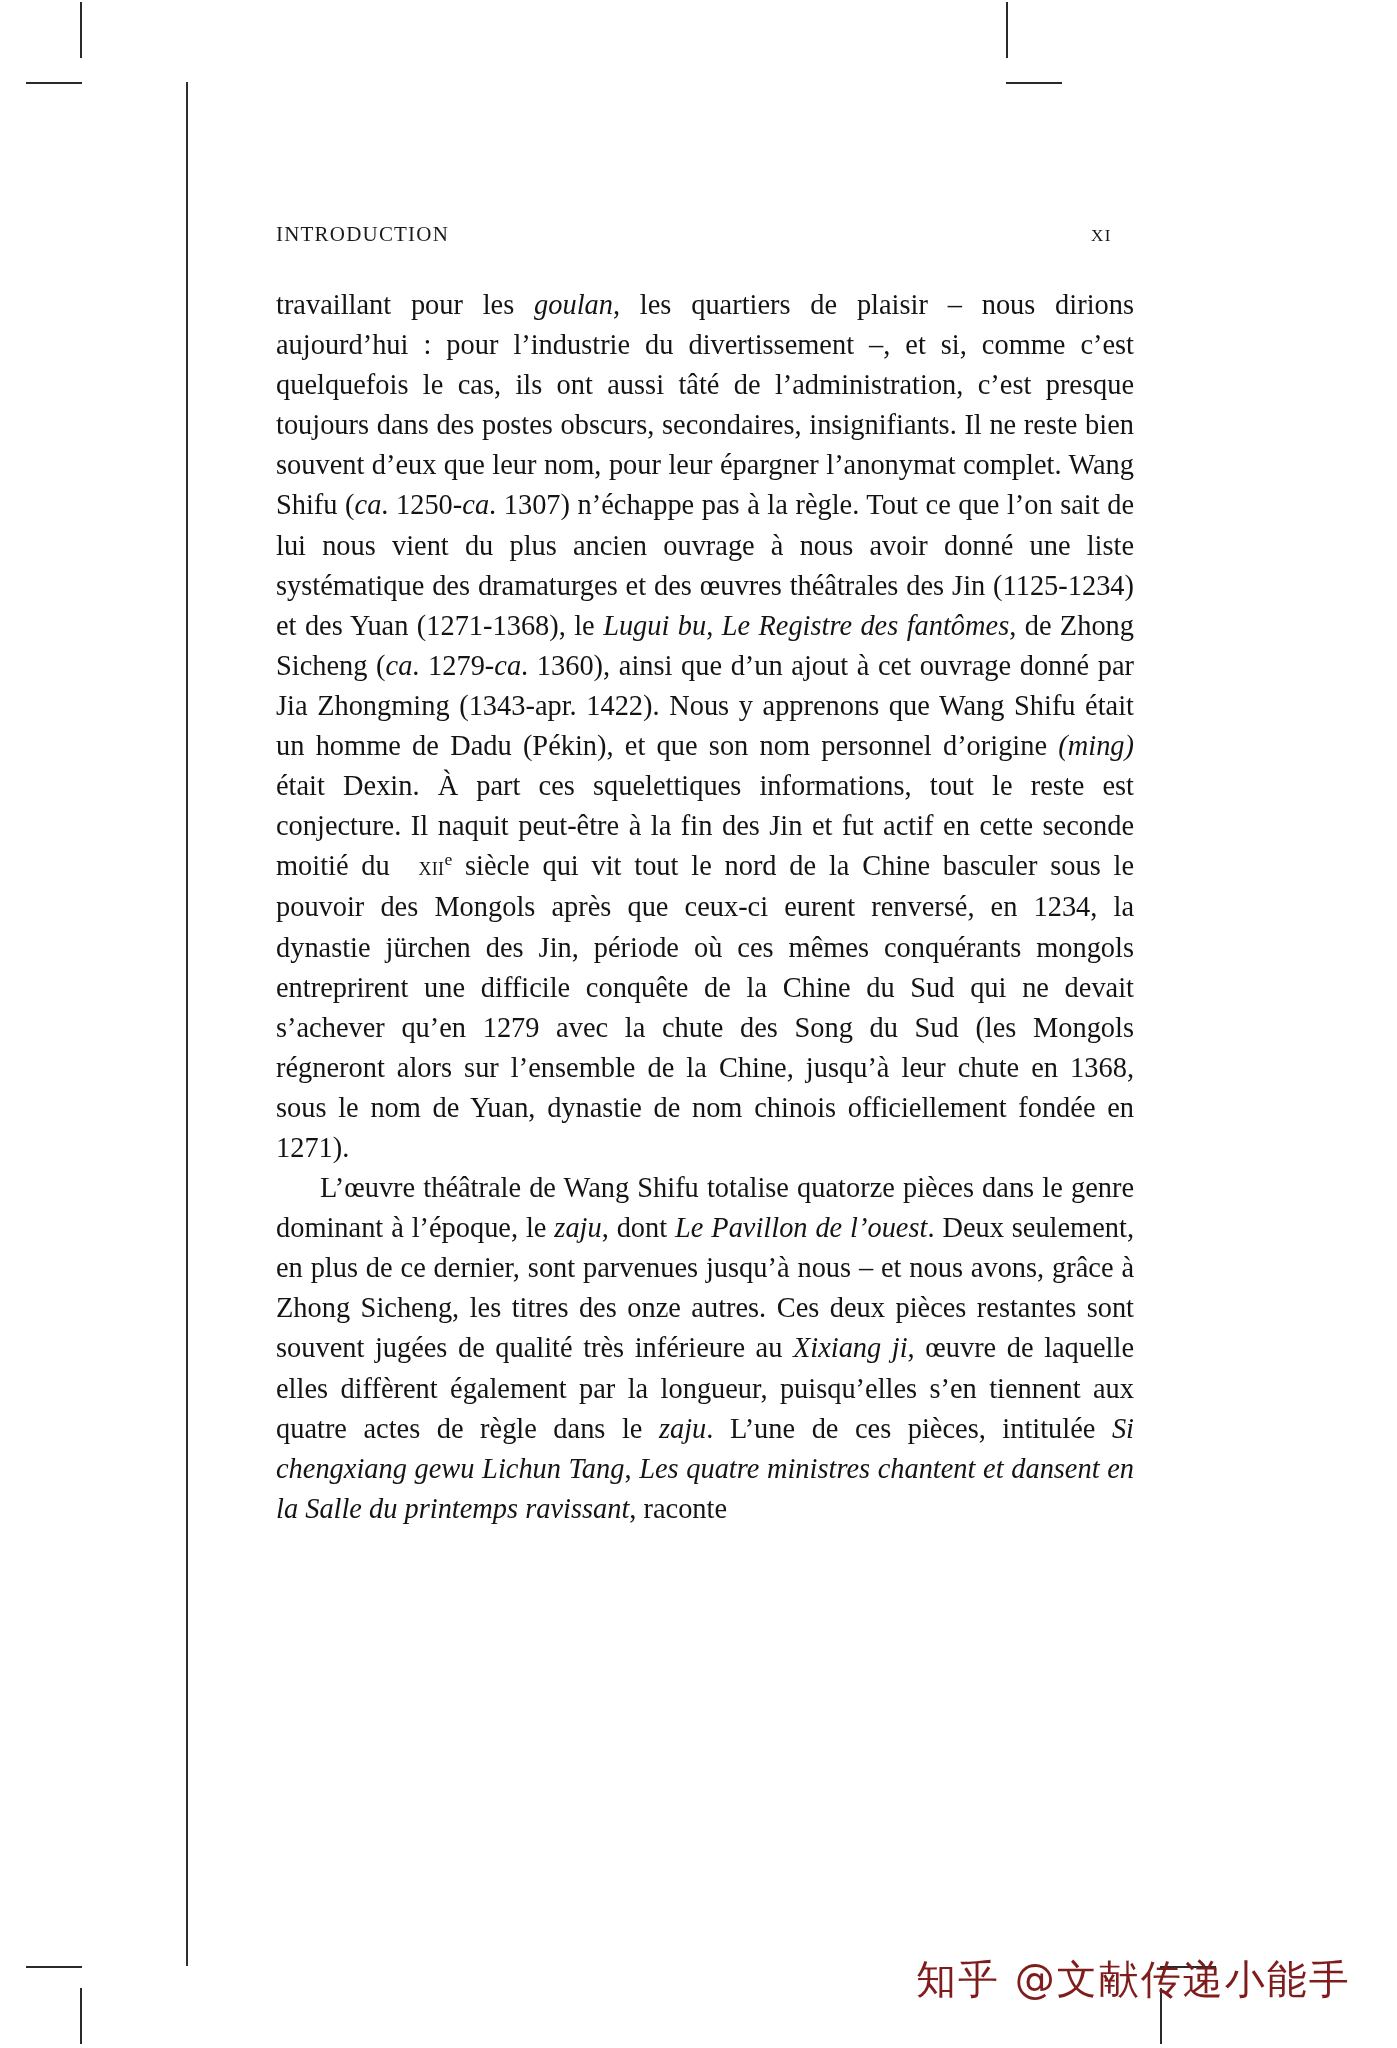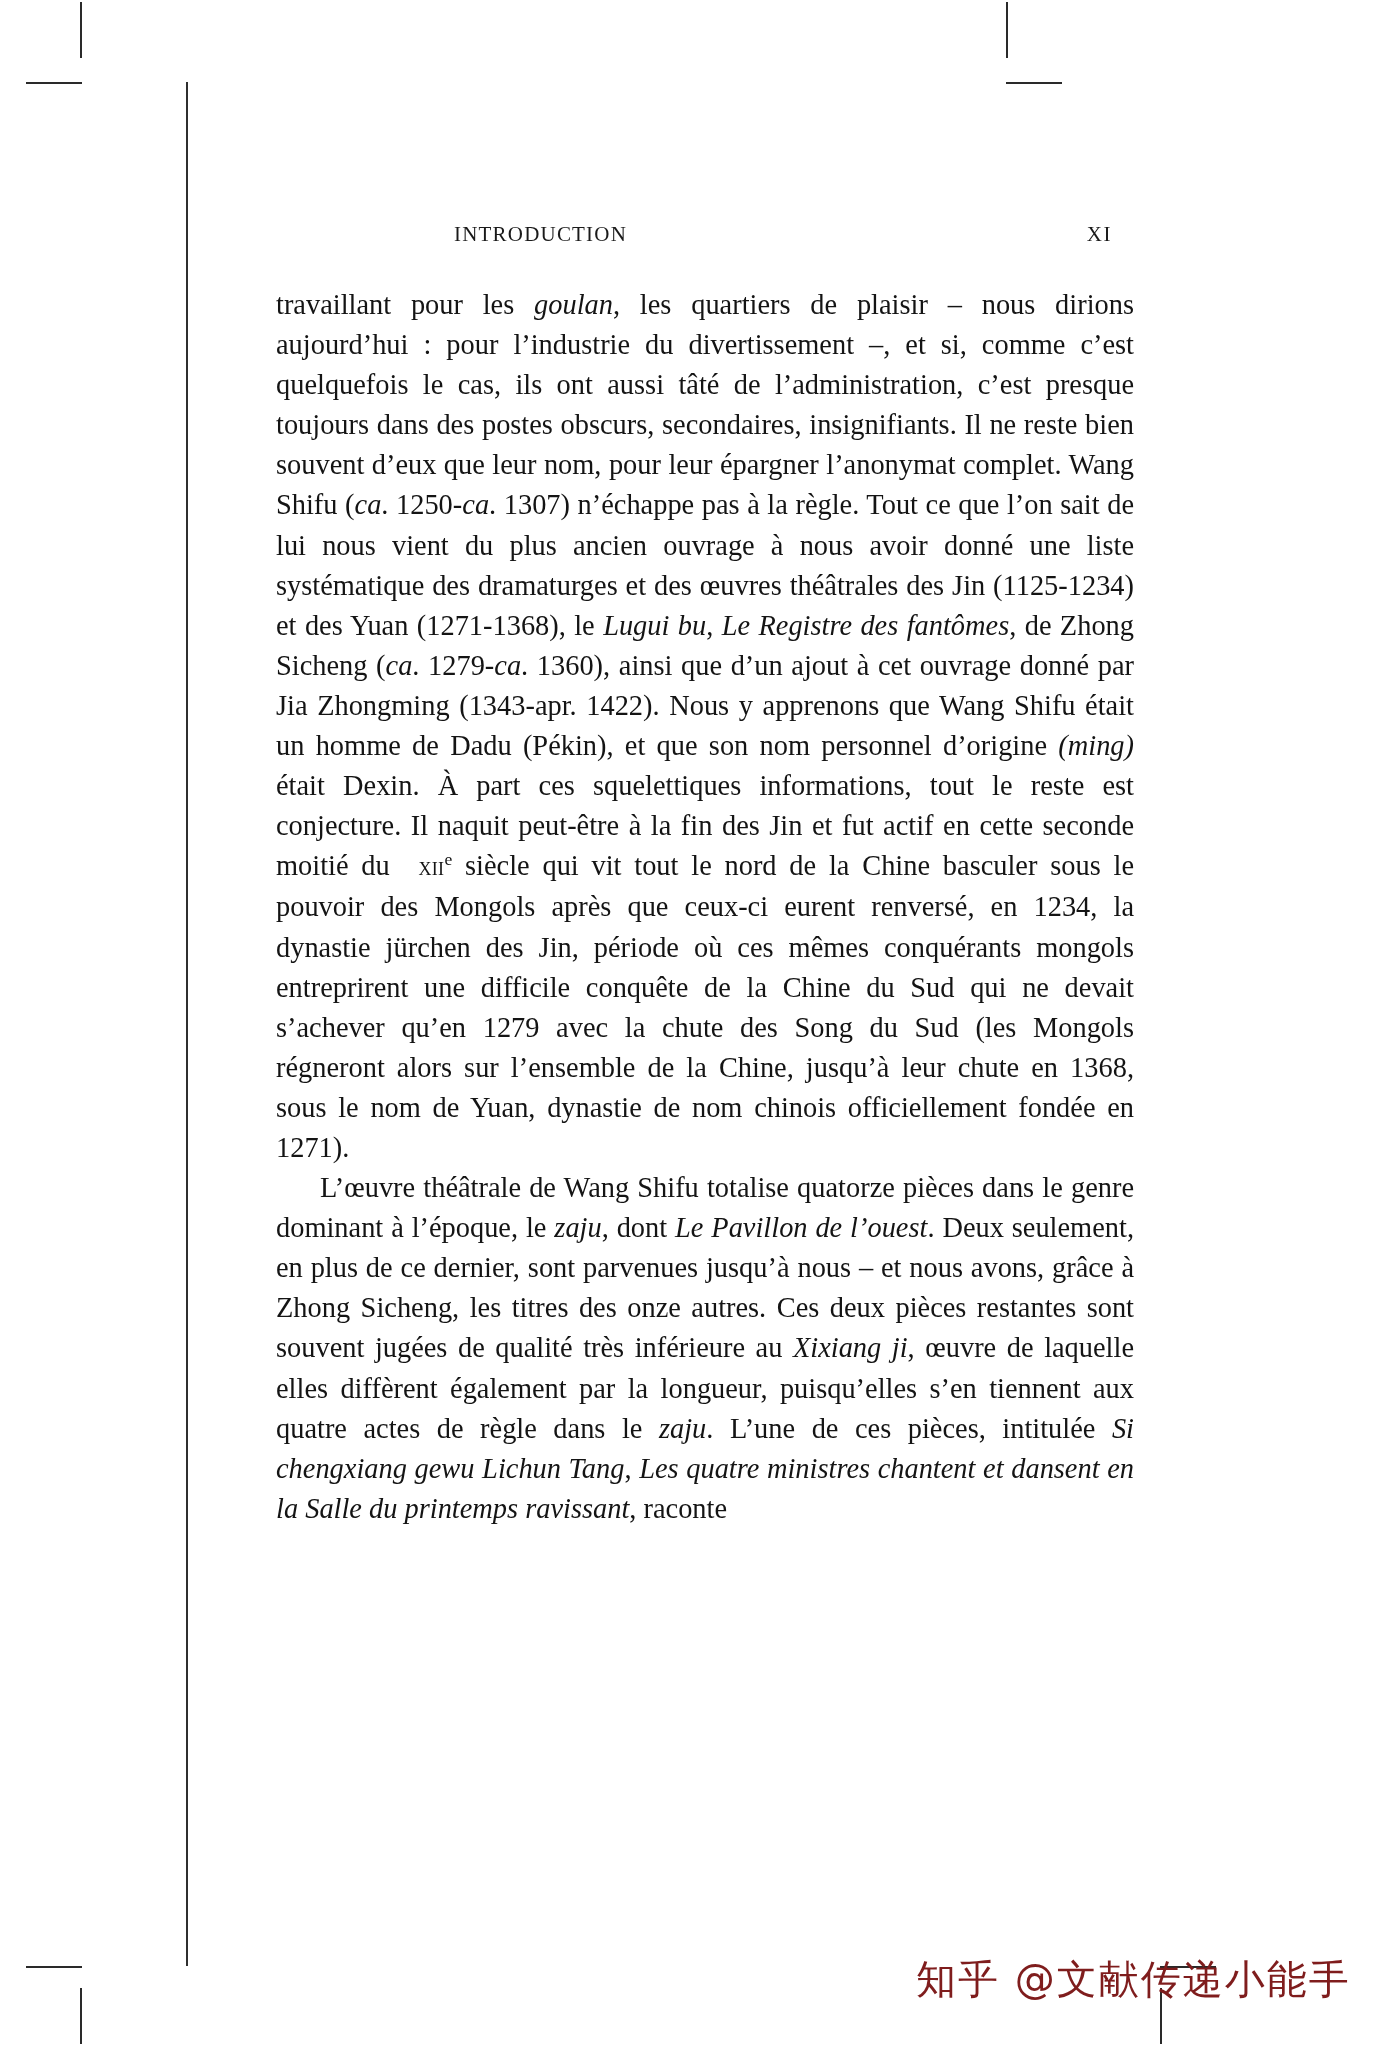--- a/index.html
+++ b/index.html
@@ -54,26 +54,25 @@
     width: 856px;
     display: flex;
     justify-content: space-between;
     align-items: baseline;
   }
   .running-head-title {
     font-family: "Liberation Serif", "DejaVu Serif", serif;
     font-size: 21px;
     letter-spacing: 1.2px;
     color: #1a1a1a;
-    margin-left: 178px;
     text-align: right;
   }
   .running-head-folio {
     font-family: "Liberation Serif", "DejaVu Serif", serif;
-    font-size: 21px;
+    font-size: 17px;
     letter-spacing: 1.5px;
     color: #1a1a1a;
     margin-right: 20px;
   }
 
   
   .text-block {
     position: absolute;
     left: 276px;
     top: 285px;

